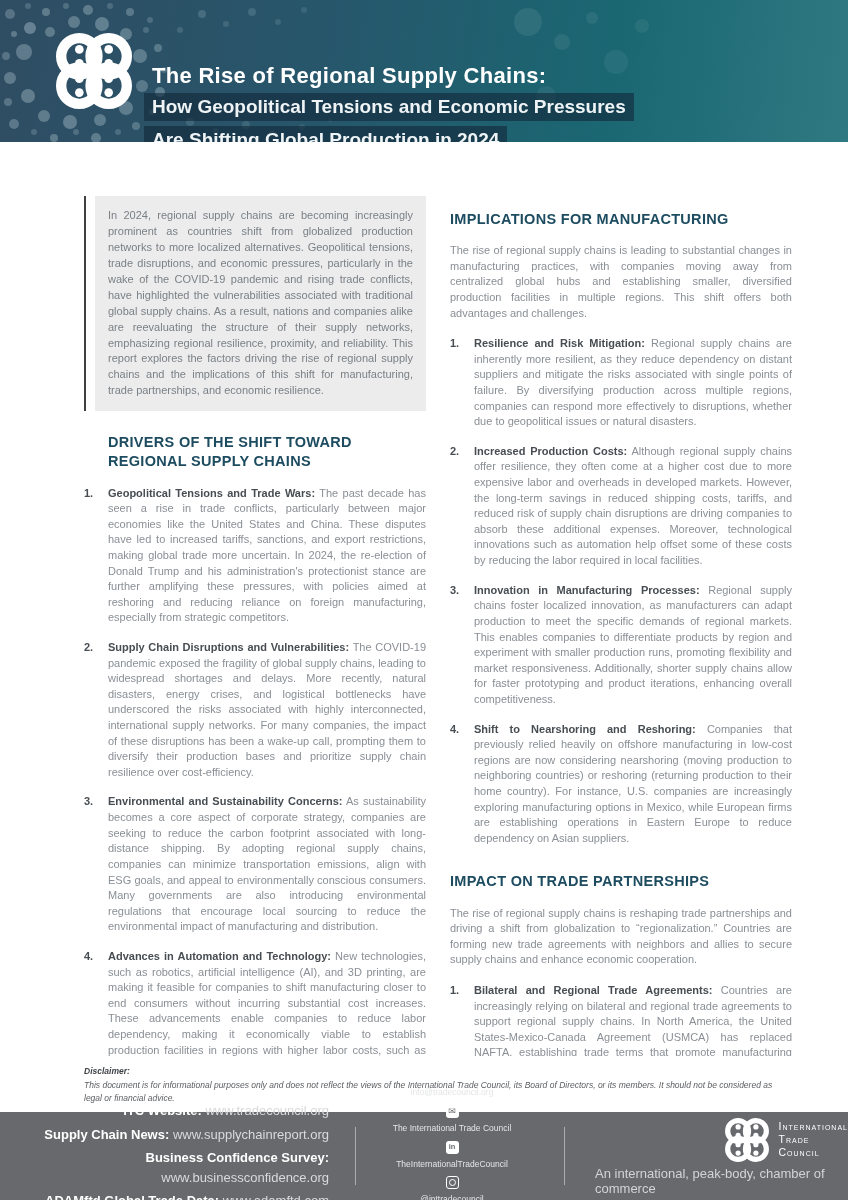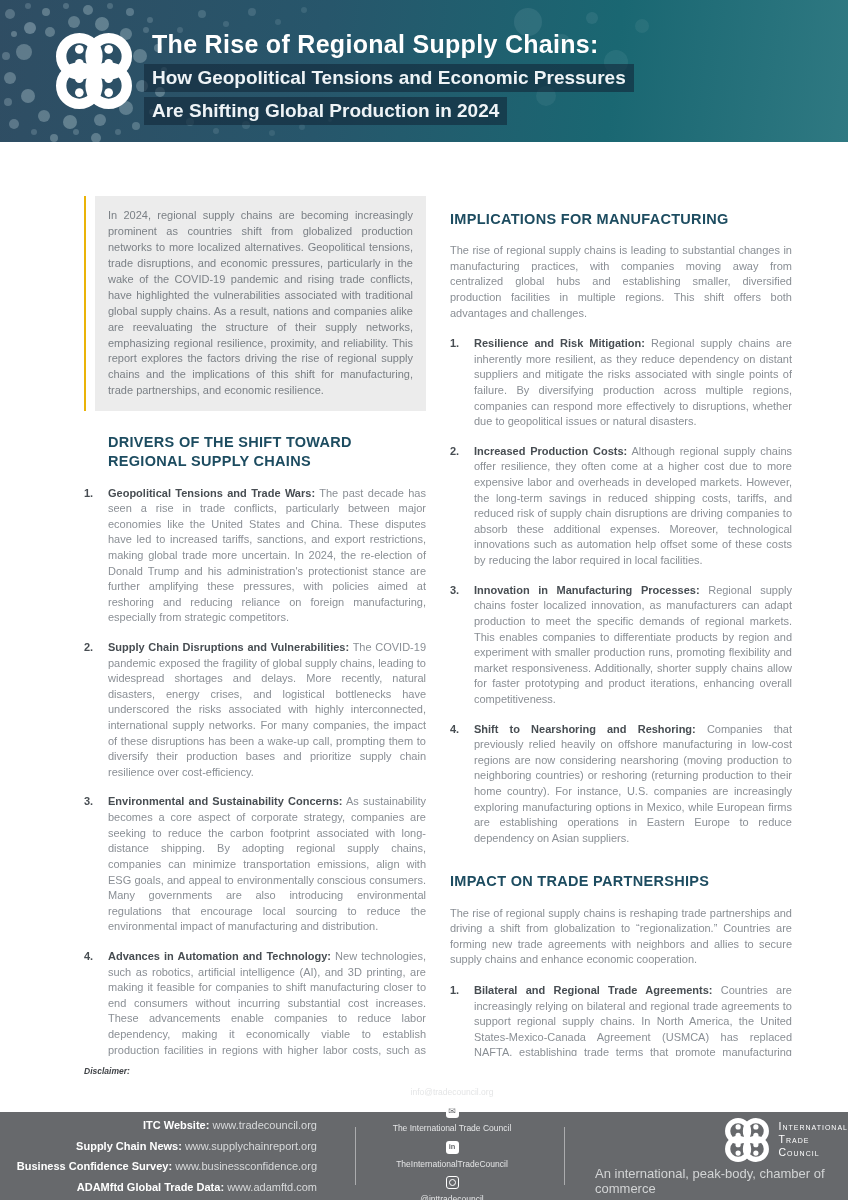--- a/index.html
+++ b/index.html
@@ -5,31 +5,31 @@
   html,body{margin:0;padding:0;background:#9aa0a6;}
   .page{position:relative;width:848px;height:1200px;background:#ffffff;margin:0 auto;
         font-family:"Liberation Sans","DejaVu Sans",sans-serif;overflow:hidden;}
 
   
   .header{position:absolute;left:0;top:0;width:848px;height:142px;overflow:hidden;
           background:linear-gradient(97deg,#2f4d63 0%,#27566b 38%,#1a6772 72%,#2f7982 100%);}
   .header-dots{position:absolute;left:0;top:0;}
   .header-logo{position:absolute;left:56px;top:33px;width:76px;height:76px;}
   .header-titles{position:absolute;left:152px;top:31px;}
-  .title-main{font-size:25px;font-weight:bold;color:#ffffff;letter-spacing:.3px;line-height:1.1;}
+  .title-main{font-size:22px;font-weight:bold;color:#ffffff;letter-spacing:.3px;line-height:1.1;margin-top:33px;}
   .title-sub{display:table;background:rgba(18,40,58,.62);color:#eef3f6;font-size:19px;
              font-weight:bold;line-height:1.22;padding:2px 8px 3px;margin:5px 0 0 -8px;}
 
   
   .columns{position:absolute;left:84px;top:196px;width:708px;height:860px;display:flex;gap:24px;overflow:hidden;}
   .col{flex:1;min-width:0;}
   p{margin:0;}
   .body-text{font-size:11px;line-height:1.42;color:#8a8f95;text-align:justify;}
 
-  .intro-outer{border-left:2px solid #eab308;padding-left:9px;margin-bottom:22px;}
+  .intro-outer{border-left:2px solid #404040;padding-left:9px;margin-bottom:22px;}
   .intro-box{background:#ececec;padding:12px 13px;}
   .intro-box p{font-size:11px;line-height:1.45;color:#7b8086;text-align:justify;}
 
   .section-heading{font-size:14.5px;font-weight:bold;color:#1d4c60;letter-spacing:.3px;
                    line-height:1.32;margin:0 0 14px;}
   .drivers-heading{max-width:262px;margin-top:2px;margin-left:24px;}
   .trade-heading{margin-top:26px;}
   .col-intro{margin-bottom:15px;}
 
   .item{display:flex;margin-bottom:14px;}
@@ -42,21 +42,21 @@
   .disclaimer .d-label{font-size:8.5px;font-weight:bold;font-style:italic;color:#3f4246;margin-bottom:3px;}
   .disclaimer .d-text{font-size:8.5px;font-style:italic;color:#5b5e62;line-height:1.5;}
 
   
   .footer{position:absolute;left:0;top:1112px;width:848px;height:88px;background:#67696c;
           display:flex;align-items:center;}
   .f-col1{width:355px;box-sizing:border-box;padding-right:26px;text-align:right;}
   .f-col2{width:208px;box-sizing:border-box;padding-right:16px;}
   .f-col3{flex:1;box-sizing:border-box;padding-left:30px;}
   .f-divider{width:1px;height:58px;background:rgba(255,255,255,.45);}
-  .f-row{margin:4px 12px;font-size:11px;color:#d8dadb;line-height:1.5;}
+  .f-row{margin:4px 0;font-size:13px;color:#d8dadb;line-height:1.5;}
   .f-label{font-weight:bold;color:#ffffff;}
   .f-social-row{display:flex;justify-content:flex-end;align-items:center;gap:6px;margin:5px 0;
                 font-size:8.5px;color:#e4e5e6;line-height:1.4;flex-direction:column;}
   .fi{display:inline-flex;width:13px;height:13px;border-radius:3px;background:#ffffff;color:#67696c;
       font-size:7.5px;font-weight:bold;align-items:center;justify-content:center;flex:none;}
   .fi-mail{font-size:9px;}
   .fi-outline{background:transparent;border:1.2px solid #ffffff;box-sizing:border-box;}
   .ig-dot{width:5px;height:5px;border:1.2px solid #ffffff;border-radius:50%;}
   .org-block{display:flex;flex-direction:column;}
   .org{display:flex;align-items:center;gap:9px;justify-content:flex-end;}
@@ -215,20 +215,21 @@
 
       <div class="item">
         <span class="num">1.</span>
         <p class="item-text body-text"><span class="item-title">Bilateral and Regional Trade Agreements:</span> <span>Countries are increasingly relying on bilateral and regional trade agreements to support regional supply chains. In North America, the United States-Mexico-Canada Agreement (USMCA) has replaced NAFTA, establishing trade terms that promote manufacturing within the region. Similarly, the European Union is strengthen-</span></p>
       </div>
     </div>
   </div>
 
   <div class="disclaimer">
     <div class="d-label">Disclaimer:</div>
+    <div class="d-text">This document is for informational purposes only and does not reflect the views of the International Trade Council, its Board of Directors, or its members. It should not be considered as legal or financial advice.</div>
   </div>
 
   <div class="footer">
 
     <div class="f-col1">
       <div class="f-row">
         <span class="f-label">ITC Website:</span>
         <span>www.tradecouncil.org</span>
       </div>
       <div class="f-row">

